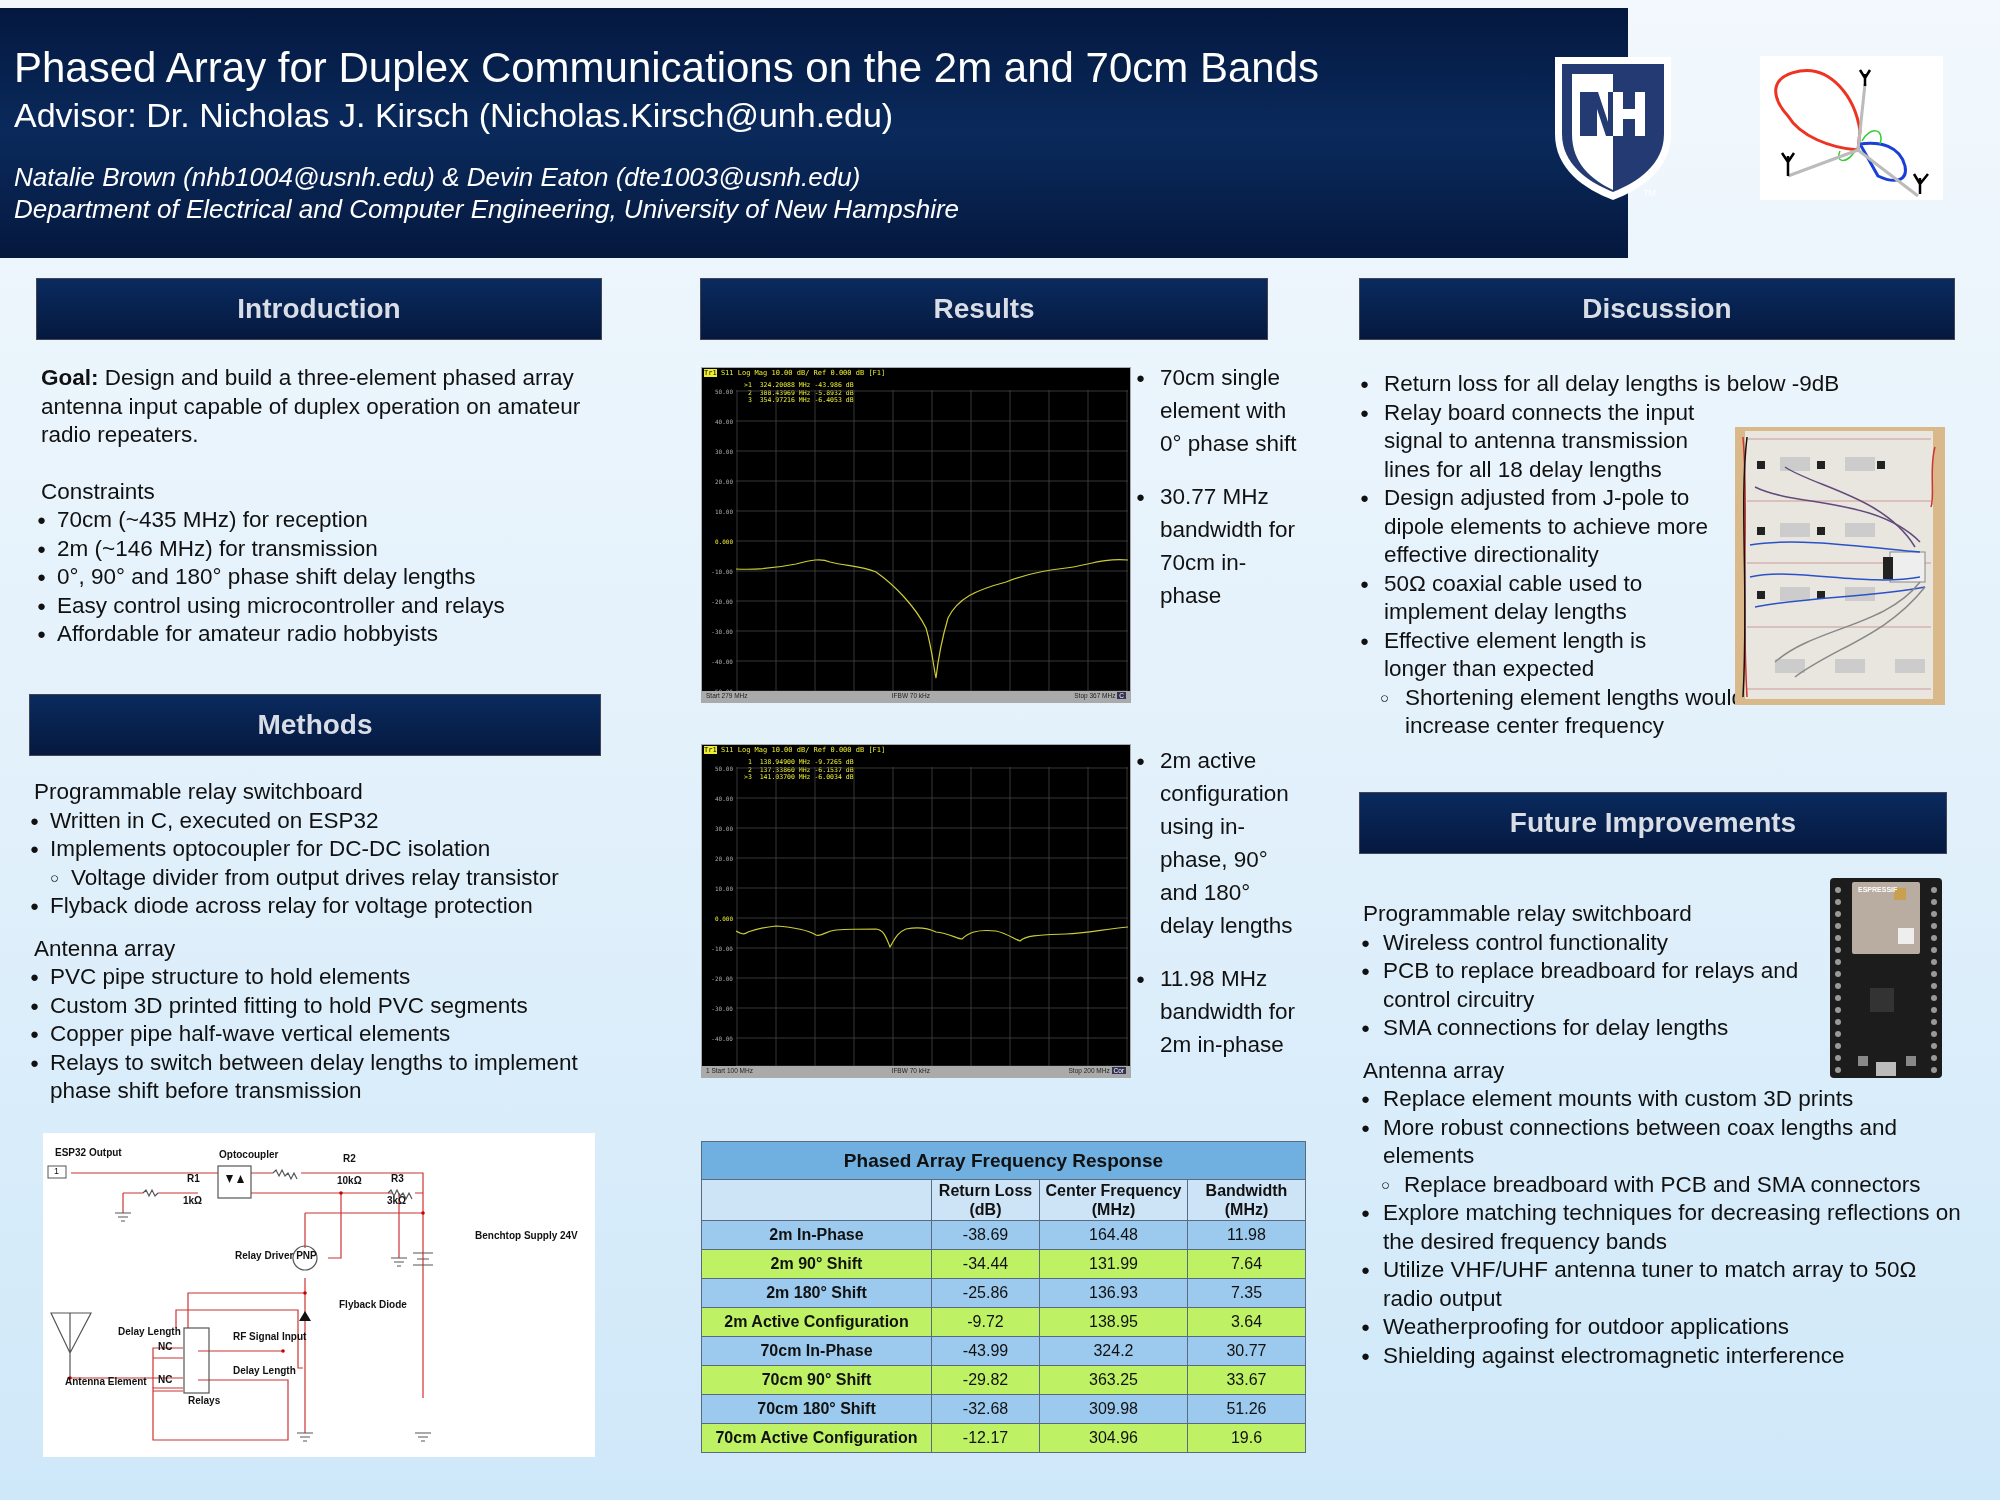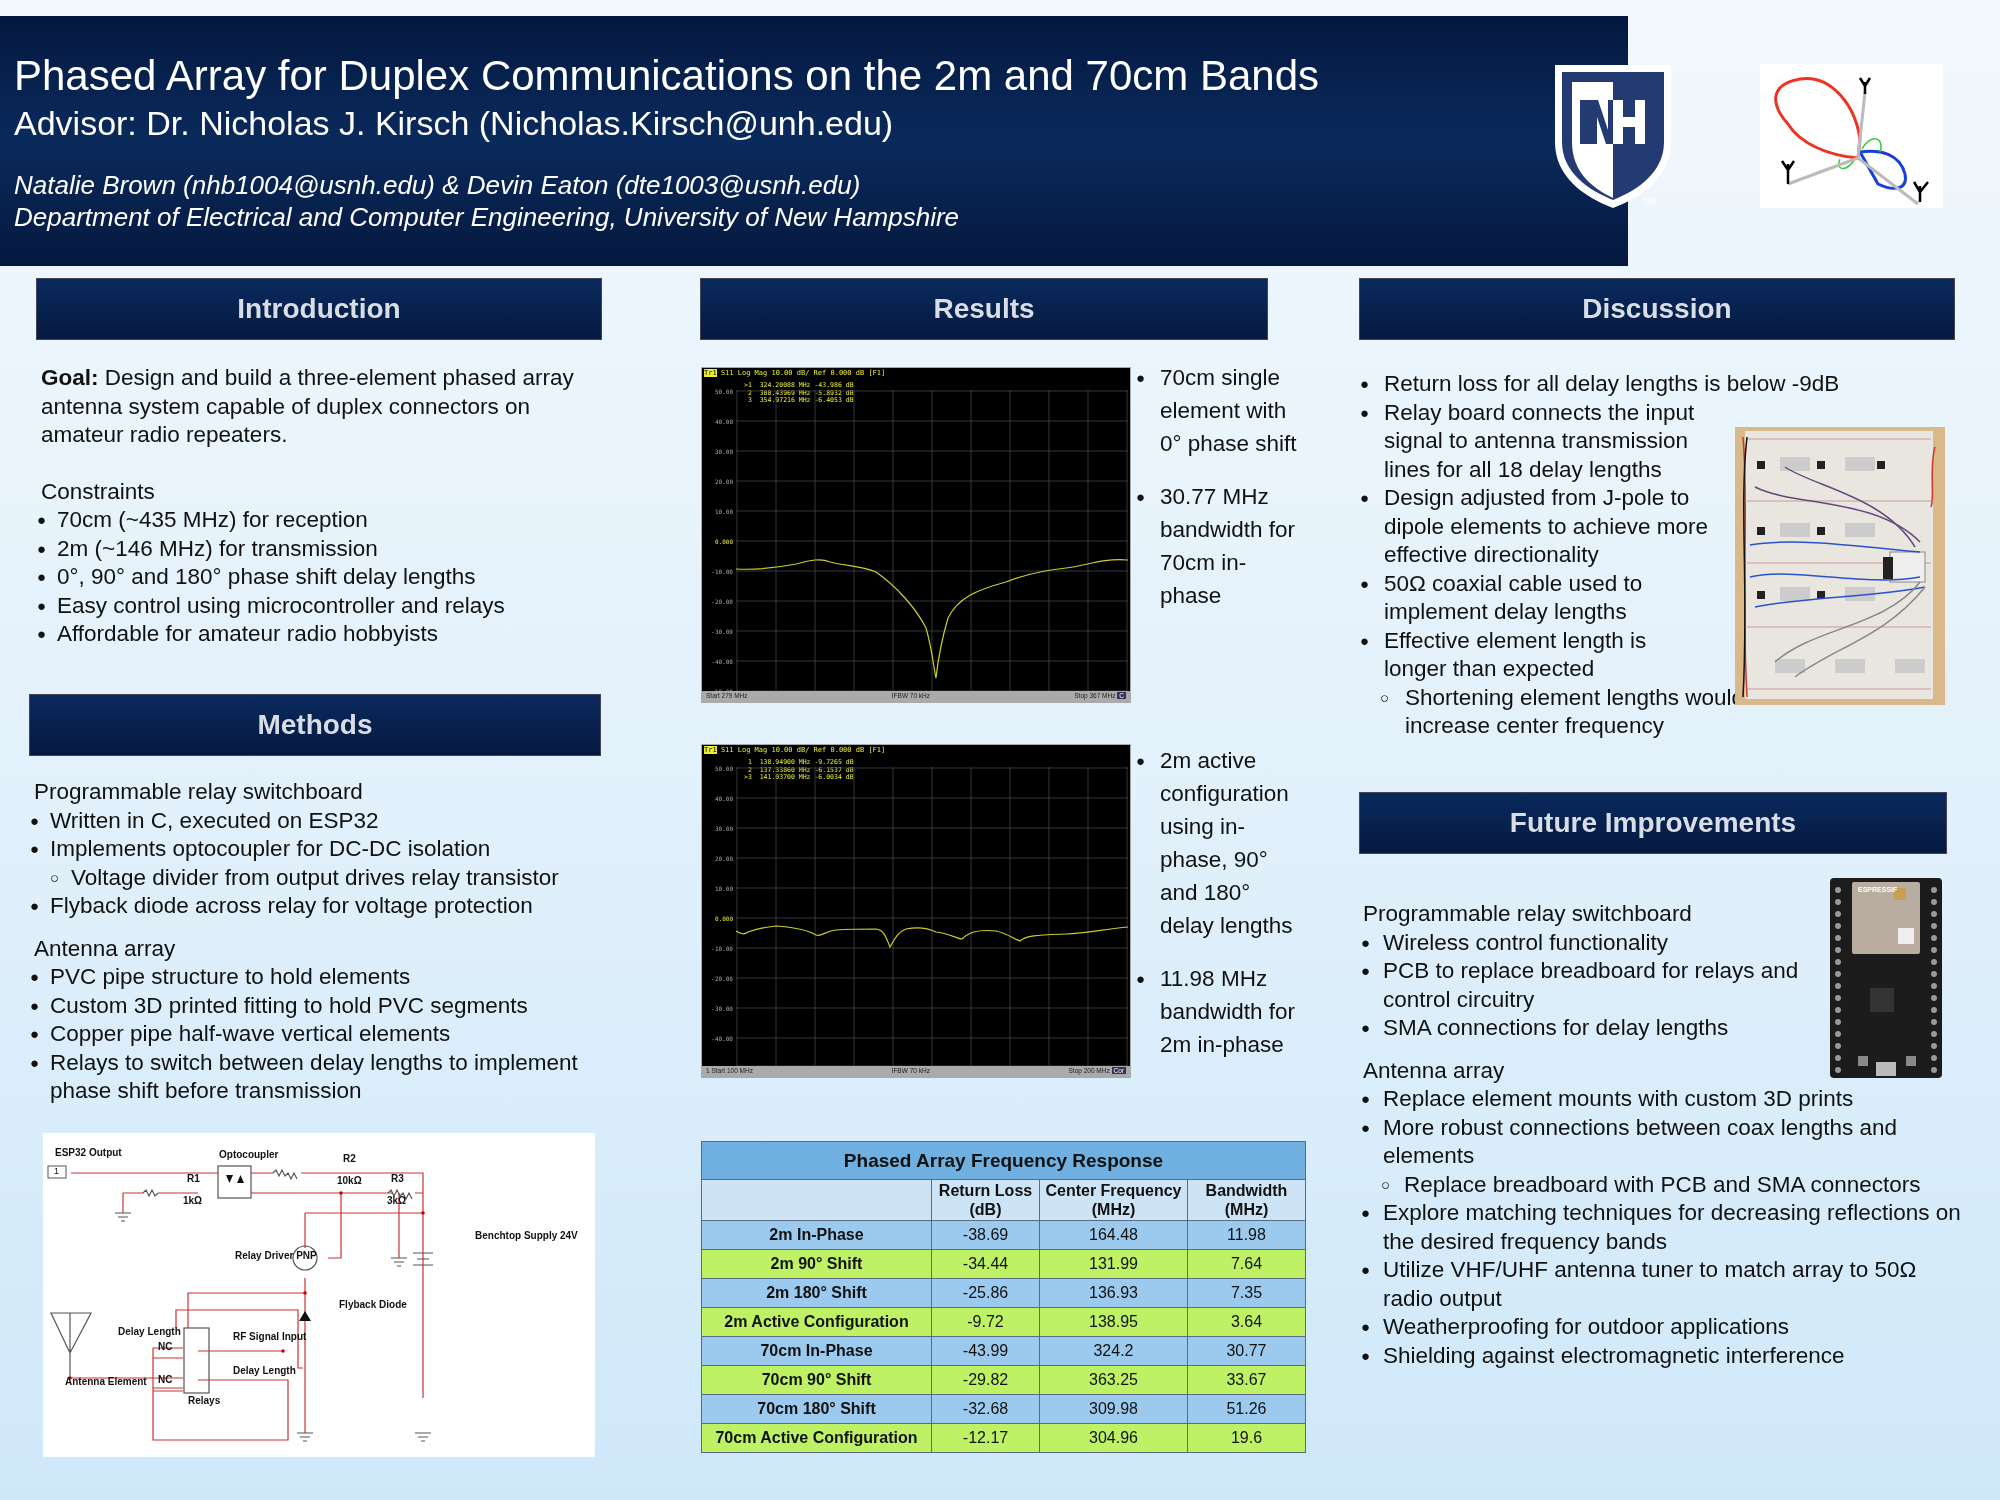--- a/index.html
+++ b/index.html
@@ -1,18 +1,18 @@
 <!DOCTYPE html>
 <html><head>
 <meta charset="utf-8">
 <style>
 *{box-sizing:border-box;margin:0;padding:0}
 html,body{width:2000px;height:1500px;overflow:hidden}
 body{font-family:"Liberation Sans",sans-serif;background:linear-gradient(#f2f8fd 0%,#e3f1fb 50%,#cfe8f9 100%);position:relative;color:#111}
-#header{position:absolute;left:0;top:16px;width:1628px;height:250px;background:linear-gradient(#04183f 0%,#0a2a5c 50%,#05183e 100%)}
+#header{position:absolute;left:0;top:8px;width:1628px;height:250px;background:linear-gradient(#04183f 0%,#0a2a5c 50%,#05183e 100%)}
 .h-title{position:absolute;left:14px;top:36px;font-size:42px;color:#fff;white-space:nowrap}
 .h-advisor{position:absolute;left:14px;top:88px;font-size:34px;color:#fff;white-space:nowrap}
 .h-authors{position:absolute;left:14px;top:154px;font-size:26px;font-style:italic;color:#fff;white-space:nowrap}
 .h-dept{position:absolute;left:14px;top:186px;font-size:26px;font-style:italic;color:#fff;white-space:nowrap}
 .logo{position:absolute;left:1552px;top:46px;width:122px;height:148px}
 .tm{position:absolute;left:1643px;top:180px;font-size:9px;color:#fff}
 .sketch{position:absolute;left:1760px;top:48px;width:183px;height:144px;background:#fff}
 .sect{position:absolute;height:62px;background:linear-gradient(#0a2a5e,#05193f);color:#d9dde6;font-weight:bold;font-size:28px;display:flex;align-items:center;justify-content:center;border:1px solid #445}
 .txt{position:absolute;font-size:22.5px;line-height:28.5px;color:#111}
 .txt b{font-weight:bold}
@@ -63,21 +63,21 @@
     <line x1="98" y1="94" x2="28" y2="120" stroke="#bbb" stroke-width="3"></line>
     <line x1="98" y1="94" x2="158" y2="140" stroke="#bbb" stroke-width="3"></line>
     <path d="M105 30 V18 M105 22 L100 14 M105 22 L110 14" stroke="#000" stroke-width="2.5"></path>
     <path d="M28 120 V100 M28 106 L22 97 M28 106 L34 97" stroke="#000" stroke-width="2.5"></path>
     <path d="M160 138 V122 M160 128 L154 118 M160 128 L168 118" stroke="#000" stroke-width="2.5"></path>
   </svg>
 </div>
 
 <div class="sect" style="left:36px;top:278px;width:566px;">Introduction</div>
 <div class="txt" style="left:41px;top:364px;width:570px;">
-  <div><b>Goal:</b><span> Design and build a three-element phased array antenna system capable of duplex connectors on amateur radio repeaters.</span></div>
+  <div><b>Goal:</b><span> Design and build a three-element phased array antenna input capable of duplex operation on amateur radio repeaters.</span></div>
   <div style="height:28px"></div>
   <span class="sub">Constraints</span>
   <ul class="b" style="margin-left:-4px">
     <li>70cm (~435 MHz) for reception</li>
     <li>2m (~146 MHz) for transmission</li>
     <li>0°, 90° and 180° phase shift delay lengths</li>
     <li>Easy control using microcontroller and relays</li>
     <li>Affordable for amateur radio hobbyists</li>
   </ul>
 </div>

